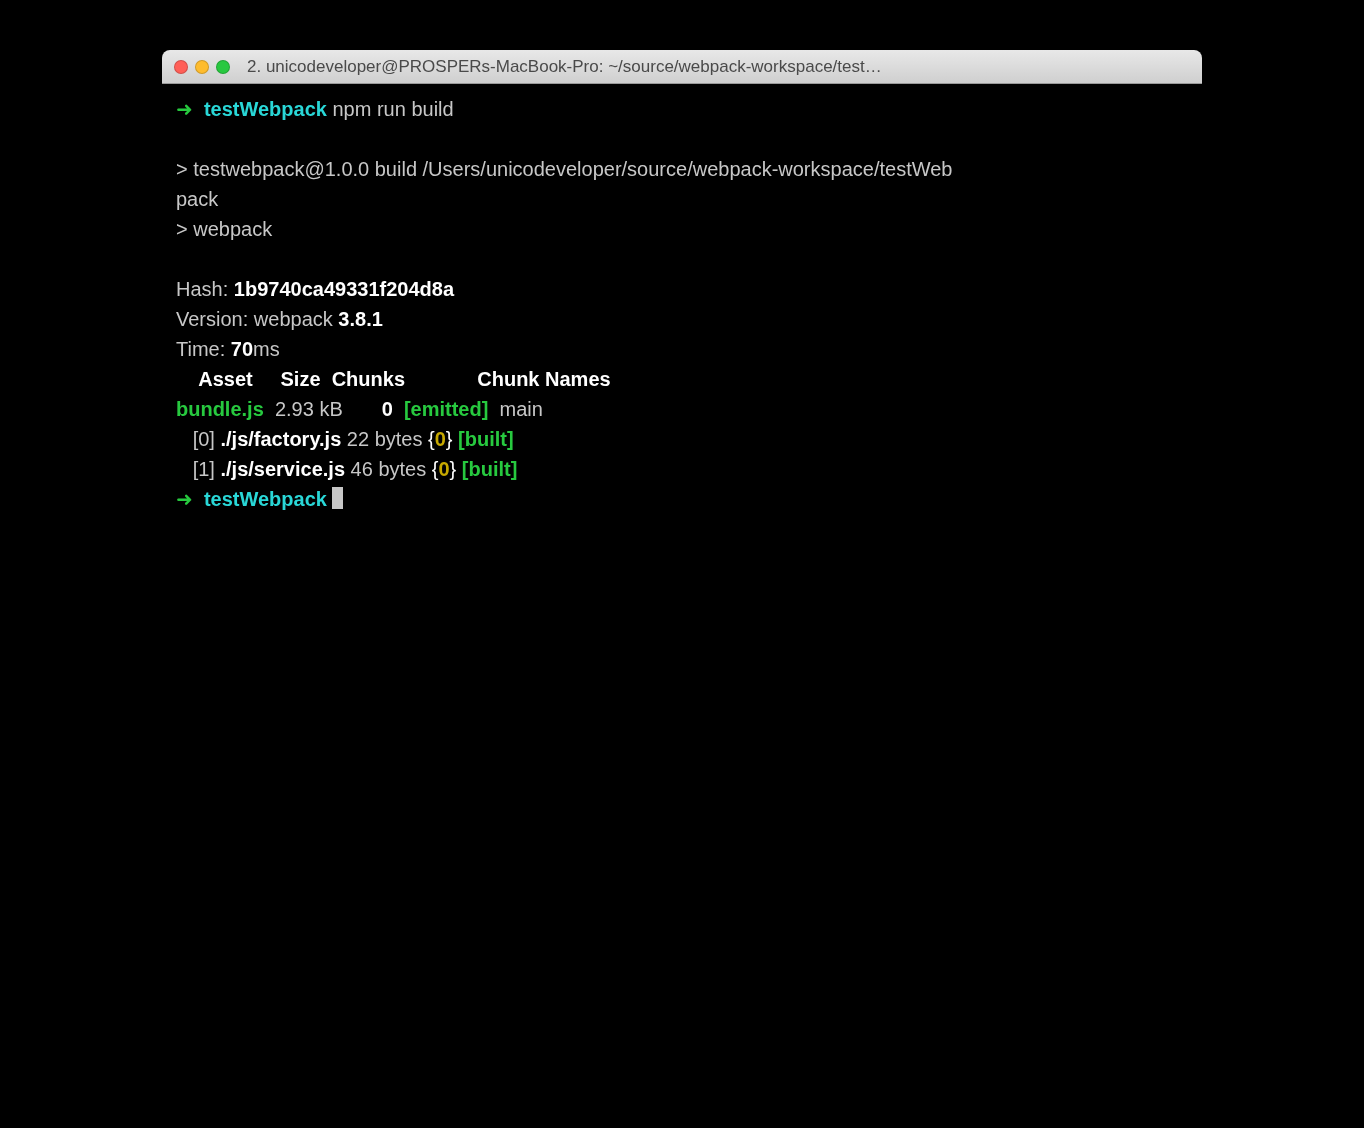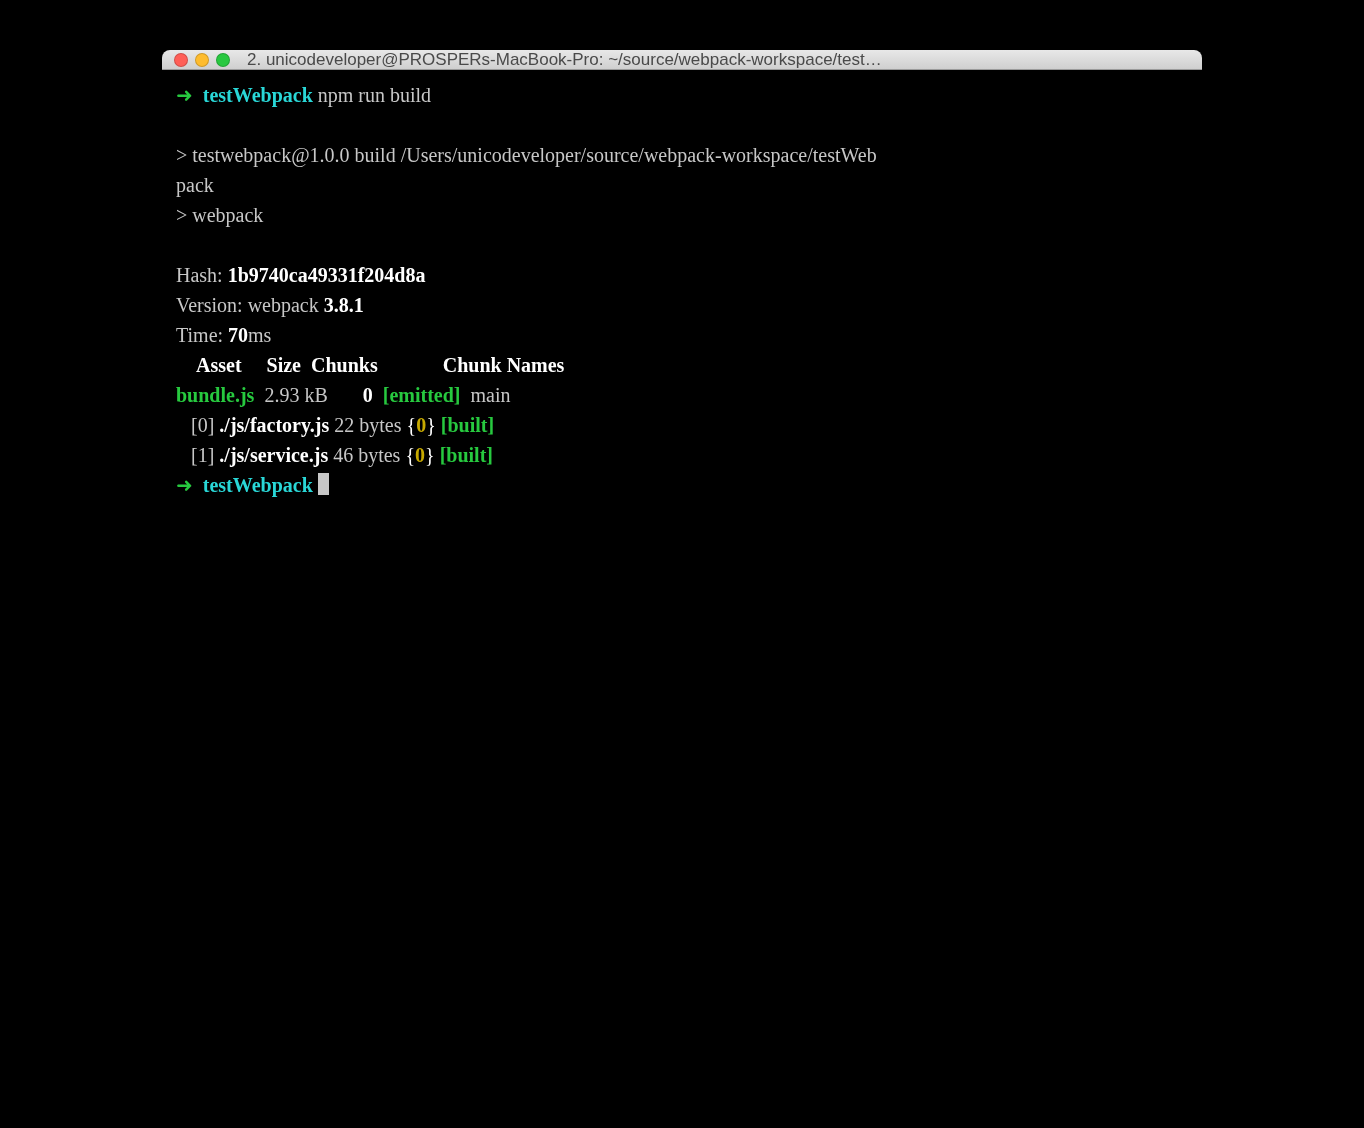--- a/index.html
+++ b/index.html
@@ -14,21 +14,21 @@
     padding-top: 50px;
   }
   .window {
     width: 1040px;
     background: #000;
     border-radius: 8px;
     box-shadow: 0 20px 60px rgba(0,0,0,.5);
     overflow: hidden;
   }
   .titlebar {
-    height: 20px;
+    height: 34px;
     background: linear-gradient(#e8e8e8, #cfcfcf);
     border-bottom: 1px solid #9a9a9a;
     display: flex;
     align-items: center;
     padding: 0 12px;
     gap: 7px;
   }
   .tl-btn {
     width: 14px; height: 14px;
     border-radius: 50%;
@@ -49,21 +49,21 @@
     text-overflow: ellipsis;
   }
   .term {
     background:#000;
     color:#c7c7c7;
     font-size: 20px;
     line-height: 30px;
     padding: 10px 14px 14px 14px;
     min-height: 920px;
     white-space: pre;
-    font-family: Liberation Serif, serif;
+    font-family: Liberation Sans, sans-serif;
   }
   .b   { font-weight: bold; color:#ffffff; }
   .wt  { color:#ffffff; }
   .gr  { color:#27c93f; }
   .grb { color:#27c93f; font-weight:bold; }
   .cy  { color:#29d7d7; font-weight:bold; }
   .ye  { color:#c7a900; font-weight:bold; }
   .dim { color:#c7c7c7; }
   .cursor {
     display:inline-block;

